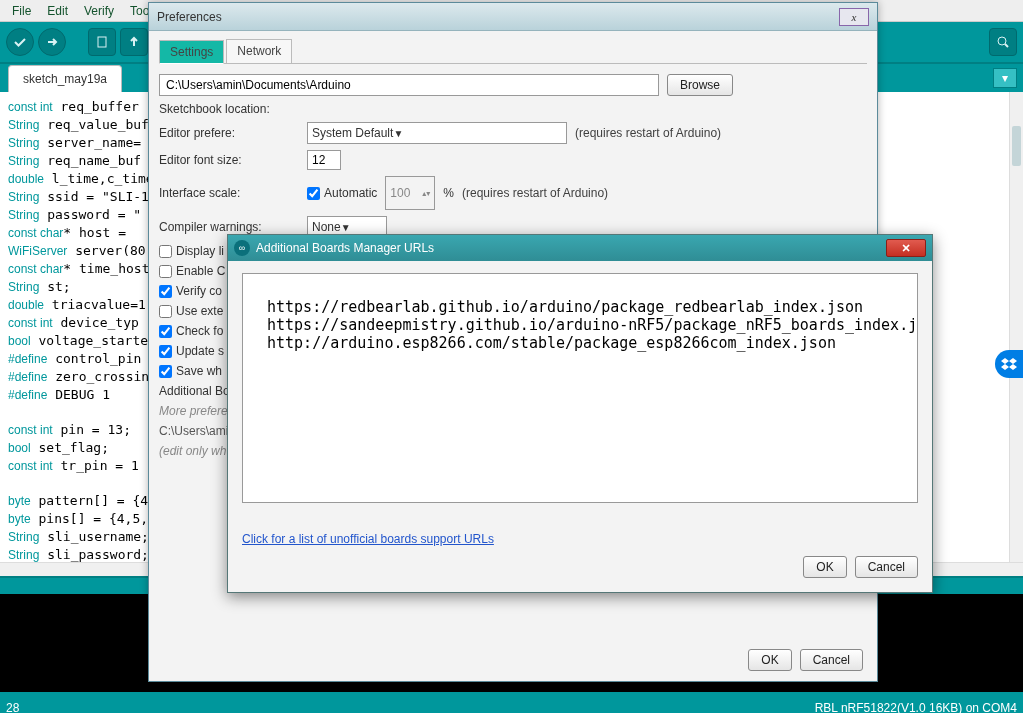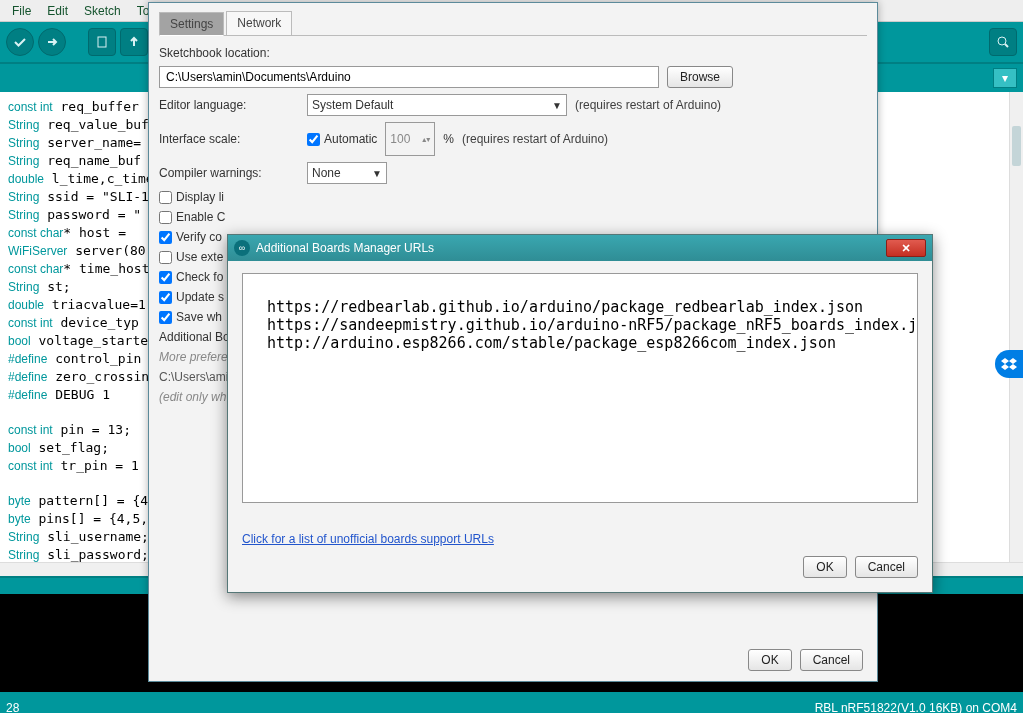--- a/index.html
+++ b/index.html
@@ -23,27 +23,27 @@
 .statusbar { height: 32px; background: #00979c; color: #fff; display: flex; align-items: center; padding: 16px 6px; font-size: 11px; }
 .statusbar .right { margin-left: auto; }
 
 
 .prefs { position: absolute; left: 148px; top: 2px; width: 730px; height: 680px; background: #f3f3f3; border: 1px solid #5b8a9a; box-shadow: 0 0 8px rgba(0,0,0,.3); }
 .prefs .titlebar { height: 28px; background: linear-gradient(#dce9ed,#b9d2da); display: flex; align-items: center; padding: 0 8px; color: #333; border-bottom: 1px solid #95b3bc; }
 .prefs .titlebar .closex { margin-left: auto; width: 30px; height: 18px; border: 1px solid #86a; background: #e7e7ef; display: flex; align-items: center; justify-content: center; font-family: Georgia,serif; font-size: 11px; font-style: italic; }
 .prefs .inner { padding: 8px 10px; }
 .pref-tabs { display: flex; border-bottom: 1px solid #bbb; margin-bottom: 10px; }
 .pref-tab { padding: 4px 10px; border: 1px solid #bbb; border-bottom: none; background: #f7f7f7; margin-right: 2px; color: #444; }
-.pref-tab.active { background: #a3a3a3; border-bottom: 1px solid #fff; position: relative; top: 1px; }
+.pref-tab.active { background: #14b8a6; border-bottom: 1px solid #fff; position: relative; top: 1px; }
 .row { display: flex; align-items: center; gap: 8px; margin: 6px 0; color: #333; }
 .row label.lbl { width: 140px; }
 .inp { border: 1px solid #999; background: #fff; height: 22px; padding: 2px 6px; font-size: 12px; }
 .inp.w620 { width: 500px; }
 .btn { border: 1px solid #888; background: linear-gradient(#fff,#e5e5e5); padding: 3px 12px; border-radius: 3px; color: #222; }
-.sel { border: 1px solid #999; background: #fff; height: 22px; padding: 2px 4px; width: 260px; display: inline-flex; align-items: center; justify-content: space-between; }
+.sel { border: 1px solid #999; background: #fff; height: 22px; padding: 2px 4px; width: 260px; display: inline-flex; align-items: center; }
 .sel .car { font-size: 10px; }
 .hint { color: #404040; }
 .chk { display: inline-flex; align-items: center; gap: 4px; }
 .chk input { width: 13px; height: 13px; }
 .spn { width: 34px; border: 1px solid #999; height: 20px; display: inline-flex; align-items: center; padding: 0 4px; }
 .numpair { border: 1px solid #999; height: 20px; width: 50px; display: inline-flex; align-items: center; padding: 16px 4px; color: #888; }
 .pref-footer { position: absolute; bottom: 10px; right: 14px; display: flex; gap: 8px; }
 .pref-small { color: #888; font-style: italic; margin: 6px 0; }
 .pref-small2 { color: #555; margin: 2px 0; }
 
@@ -59,21 +59,21 @@
 
 .drop-badge { position: absolute; right: 0; top: 350px; width: 28px; height: 28px; background: #007ee5; border-radius: 14px 0 0 14px; color: #fff; display: flex; align-items: center; justify-content: center; font-size: 14px; }
 svg { display: block; }
 </style>
 </head>
 <body>
 
 <div class="menubar">
   <span>File</span>
   <span>Edit</span>
-  <span>Sketch</span>
+  <span>Verify</span>
   <span>Tools</span>
 </div>
 
 <div class="toolbar">
   <div class="tool-btn">
       <svg width="14" height="14" viewBox="0 0 14 14">
         <path d="M2 7 L5.5 10.5 L12 4" stroke="#d9f2f3" stroke-width="2" fill="none"></path>
       </svg>
     </div>
   <div class="tool-btn">
@@ -101,20 +101,21 @@
     <div class="tool-btn sq">
         <svg width="14" height="14" viewBox="0 0 14 14">
           <circle cx="6" cy="6" r="4" stroke="#d9f2f3" fill="none"></circle>
           <path d="M9 9 L12 12" stroke="#d9f2f3" stroke-width="2"></path>
         </svg>
       </div>
   </div>
 </div>
 
 <div class="tab-strip">
+  <div class="tab">sketch_may19a</div>
   <div class="tab-arrow">▾</div>
 </div>
 
 <div class="code-area" id="code"><span class="k">const int</span> req_buffer
 <span class="k">String</span> req_value_buf
 <span class="k">String</span> server_name=
 <span class="k">String</span> req_name_buf
 <span class="k">double</span> l_time,c_time
 <span class="k">String</span> ssid = "SLI-1
 <span class="k">String</span> password = "
@@ -140,43 +141,51 @@
 <div class="side-scroll"><div class="thumb"></div></div></div>
 <div class="hscroll"></div>
 <div class="console-gap"></div>
 <div class="console"></div>
 <div class="statusbar">
   <span>28</span>
   <span class="right">RBL nRF51822(V1.0 16KB) on COM4</span>
 </div>
 
 <div class="prefs">
+  <div class="titlebar">
+    <span>Preferences</span>
+    <div class="closex">x</div>
+  </div>
   <div class="inner">
     <div class="pref-tabs">
       <div class="pref-tab active">Settings</div>
       <div class="pref-tab">Network</div>
     </div>
 
     <div class="row">
-        <label class="lbl">Sketchbook location:</label>
-      </div>
-    <div class="row">
       <input class="inp w620" value="C:\Users\amin\Documents\Arduino" style="">
       <button class="btn">Browse</button>
     </div>
-
-    <div class="row">
-      <label class="lbl">Editor language:</label>
+    <div class="row">
+        <label class="lbl">Sketchbook location:</label>
+      </div>
+
+    <div class="row">
+      <label class="lbl">Editor prefere:</label>
       <div class="sel">
           <span>System Default</span>
           <span class="car">▼</span>
         </div>
       <span class="hint">(requires restart of Arduino)</span>
     </div>
 
+    <div class="row">
+      <label class="lbl">Editor font size:</label>
+      <input class="spn" value="12" style="">
+    </div>
 
     <div class="row">
       <label class="lbl">Interface scale:</label>
       <span class="chk">
           <input type="checkbox" checked="" style="">
           <span>Automatic</span>
         </span>
       <span class="numpair">
           <span>100</span>
           <span style="font-size:8px;margin-left:auto;">▴▾</span>

